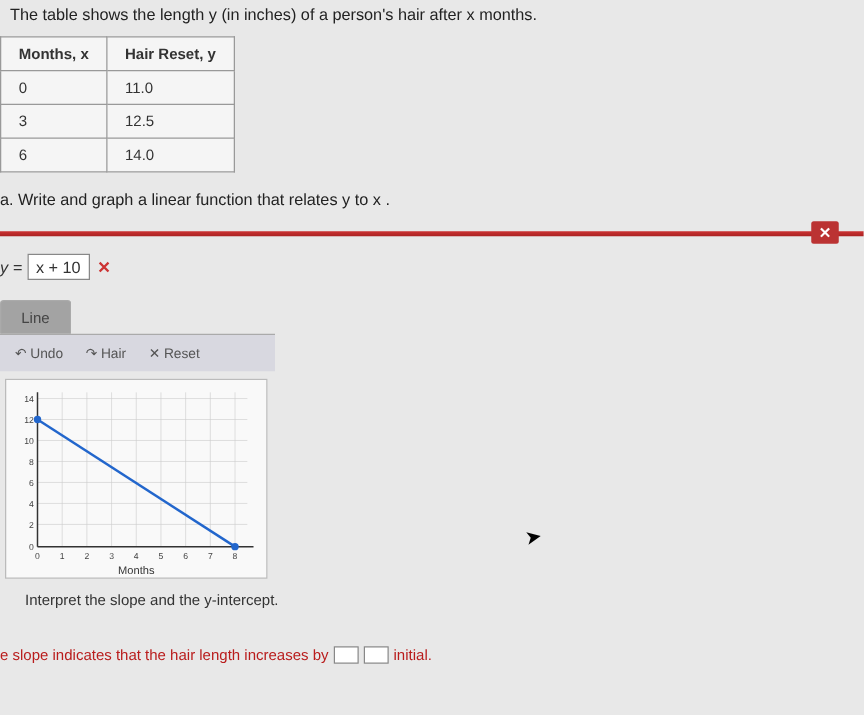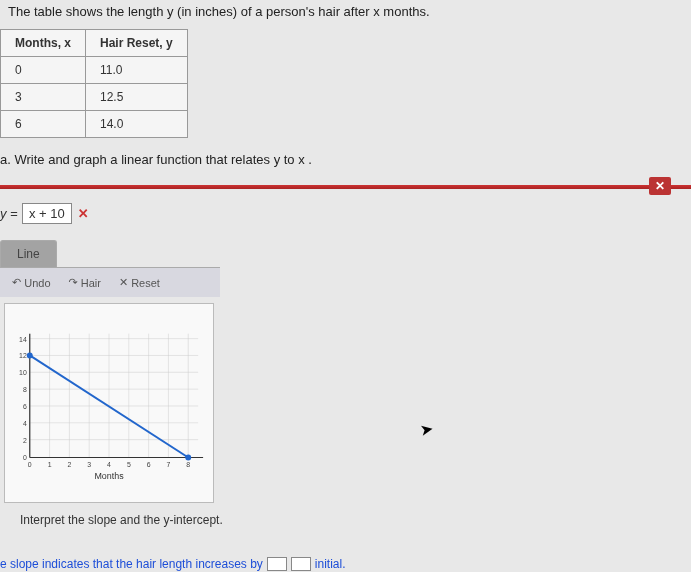--- a/index.html
+++ b/index.html
@@ -53,21 +53,20 @@
   align-items: center;
   gap: 4px;
 }
 .answer-row .eq { font-style: italic; }
 .answer-input {
   border: 1px solid #888;
   padding: 2px 6px;
   font-size: 13px;
   min-width: 50px;
   background: #fff;
-  text-align: right;
 }
 .wrong-mark {
   color: #c33;
   font-weight: bold;
   margin-left: 2px;
 }
 .tool-tabs {
   display: flex;
   border-bottom: 1px solid #aaa;
   margin-top: 6px;
@@ -88,32 +87,32 @@
   padding: 8px 12px;
   width: 220px;
   background: #d8d8e0;
   font-size: 11px;
   color: #555;
   align-items: center;
 }
 .toolbar span { display: flex; align-items: center; gap: 3px; }
 .graph-wrap {
   width: 210px;
-  height: 200px;
+  height: 160px;
   background: #f9f9f9;
   border: 1px solid #bbb;
   margin: 6px 16px 0 4px;
   position: relative;
 }
 .graph-wrap svg { width: 100%; height: 100%; }
 .interpret { padding: 10px 20px; color: #333; font-size: 12px; }
 .slope-row {
   padding: 20px 2px 6px 0;
   font-size: 12px;
-  color: #1d4ed8;
+  color: #b91c1c;
   display: flex;
   flex-wrap: wrap;
   gap: 4px;
 }
 .blank-box {
   width: 20px;
   height: 14px;
   border: 1px solid #888;
   background: #fff;
   display: inline-block;

